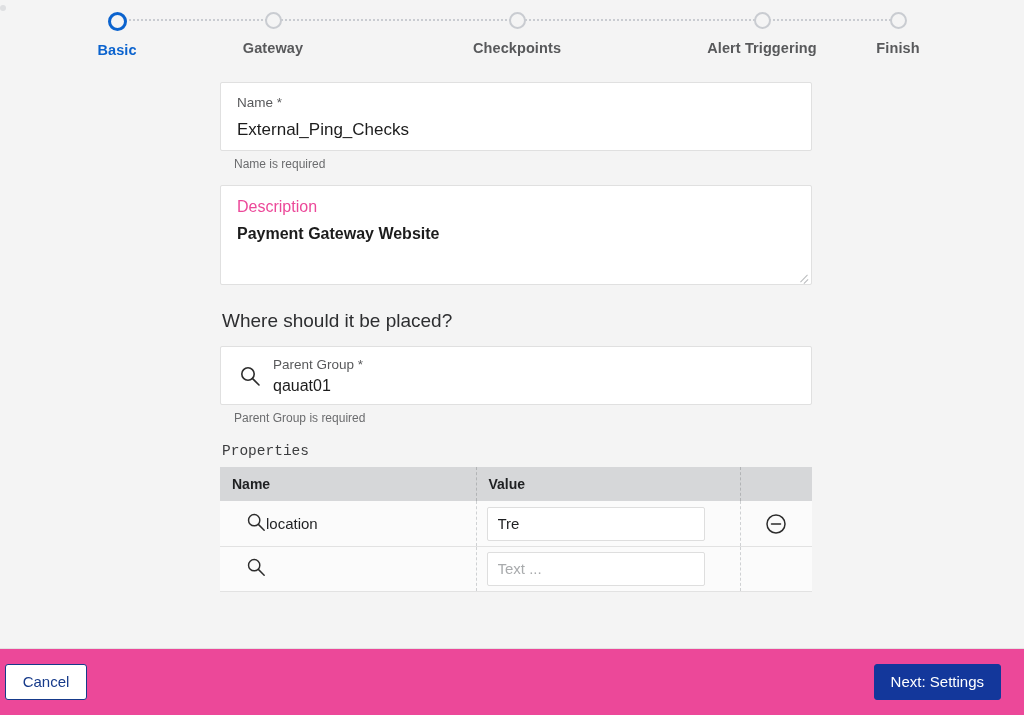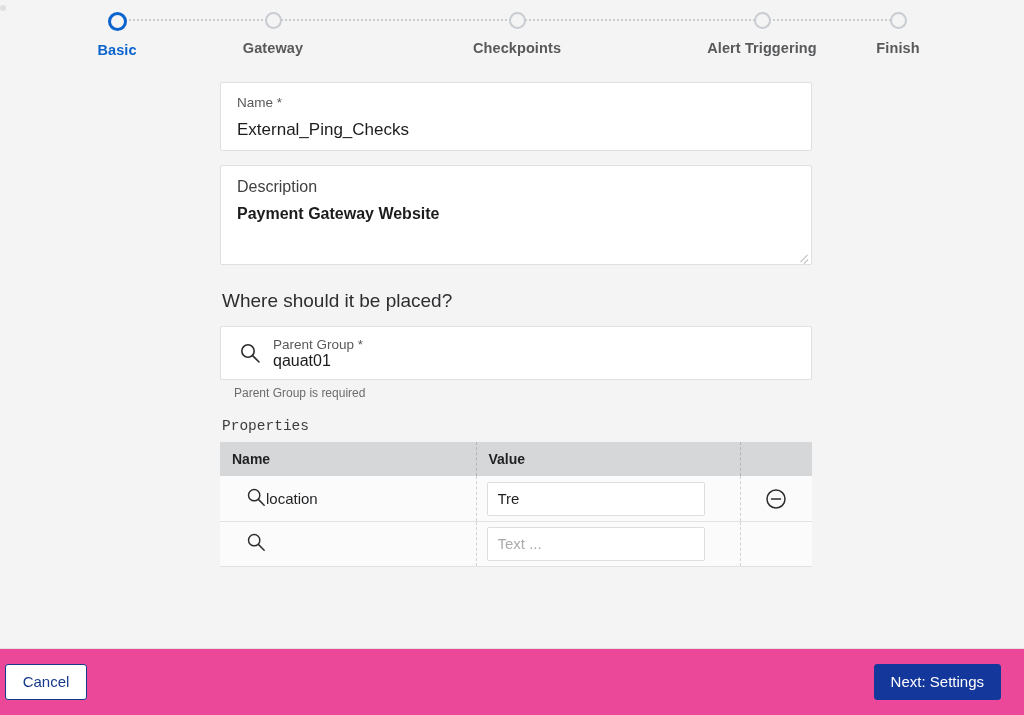--- a/index.html
+++ b/index.html
@@ -110,21 +110,21 @@
     background: #fff;
     border: 1px solid #e0e0e0;
     border-radius: 2px;
     height: 100px;
     padding: 12px 16px;
     margin-top: 14px;
     position: relative;
   }
   .desc-box .dlabel {
     font-size: 16px;
-    color: #404040;
+    color: #ec4899;
   }
   .desc-box .dvalue {
     font-size: 16px;
     font-weight: bold;
     color: #1c1c1c;
     margin-top: 9px;
   }
   .resizer {
     position: absolute;
     right: 2px; bottom: 2px;
@@ -147,21 +147,21 @@
 
   .search-field {
     background: #fff;
     border: 1px solid #e0e0e0;
     border-radius: 2px;
     padding: 10px 16px 9px 52px;
     position: relative;
     min-height: 53px;
   }
   .search-field .flabel { font-size: 13.5px; color: #58595b; }
-  .search-field .fvalue { font-size: 16px; color: #1c1c1c; }
+  .search-field .fvalue { font-size: 16px; color: #1c1c1c; margin-top: 5px; }
   .icon-search {
     position: absolute;
     left: 18px;
     top: 50%;
     transform: translateY(-50%);
     width: 22px; height: 22px;
   }
 
   .props-label {
     font-size: 14.5px;
@@ -310,20 +310,21 @@
     </div>
   </div>
 
   <div class="content">
     <div class="form-col">
 
       <div class="field">
         <div class="flabel">Name *</div>
         <div class="fvalue">External_Ping_Checks</div>
       </div>
+      <div class="helper">Name is required</div>
 
       <div class="desc-box">
         <div class="dlabel">Description</div>
         <div class="dvalue">Payment Gateway Website</div>
         <div class="resizer"></div>
       </div>
 
       <div class="section-title">Where should it be placed?</div>
 
       <div class="search-field">

